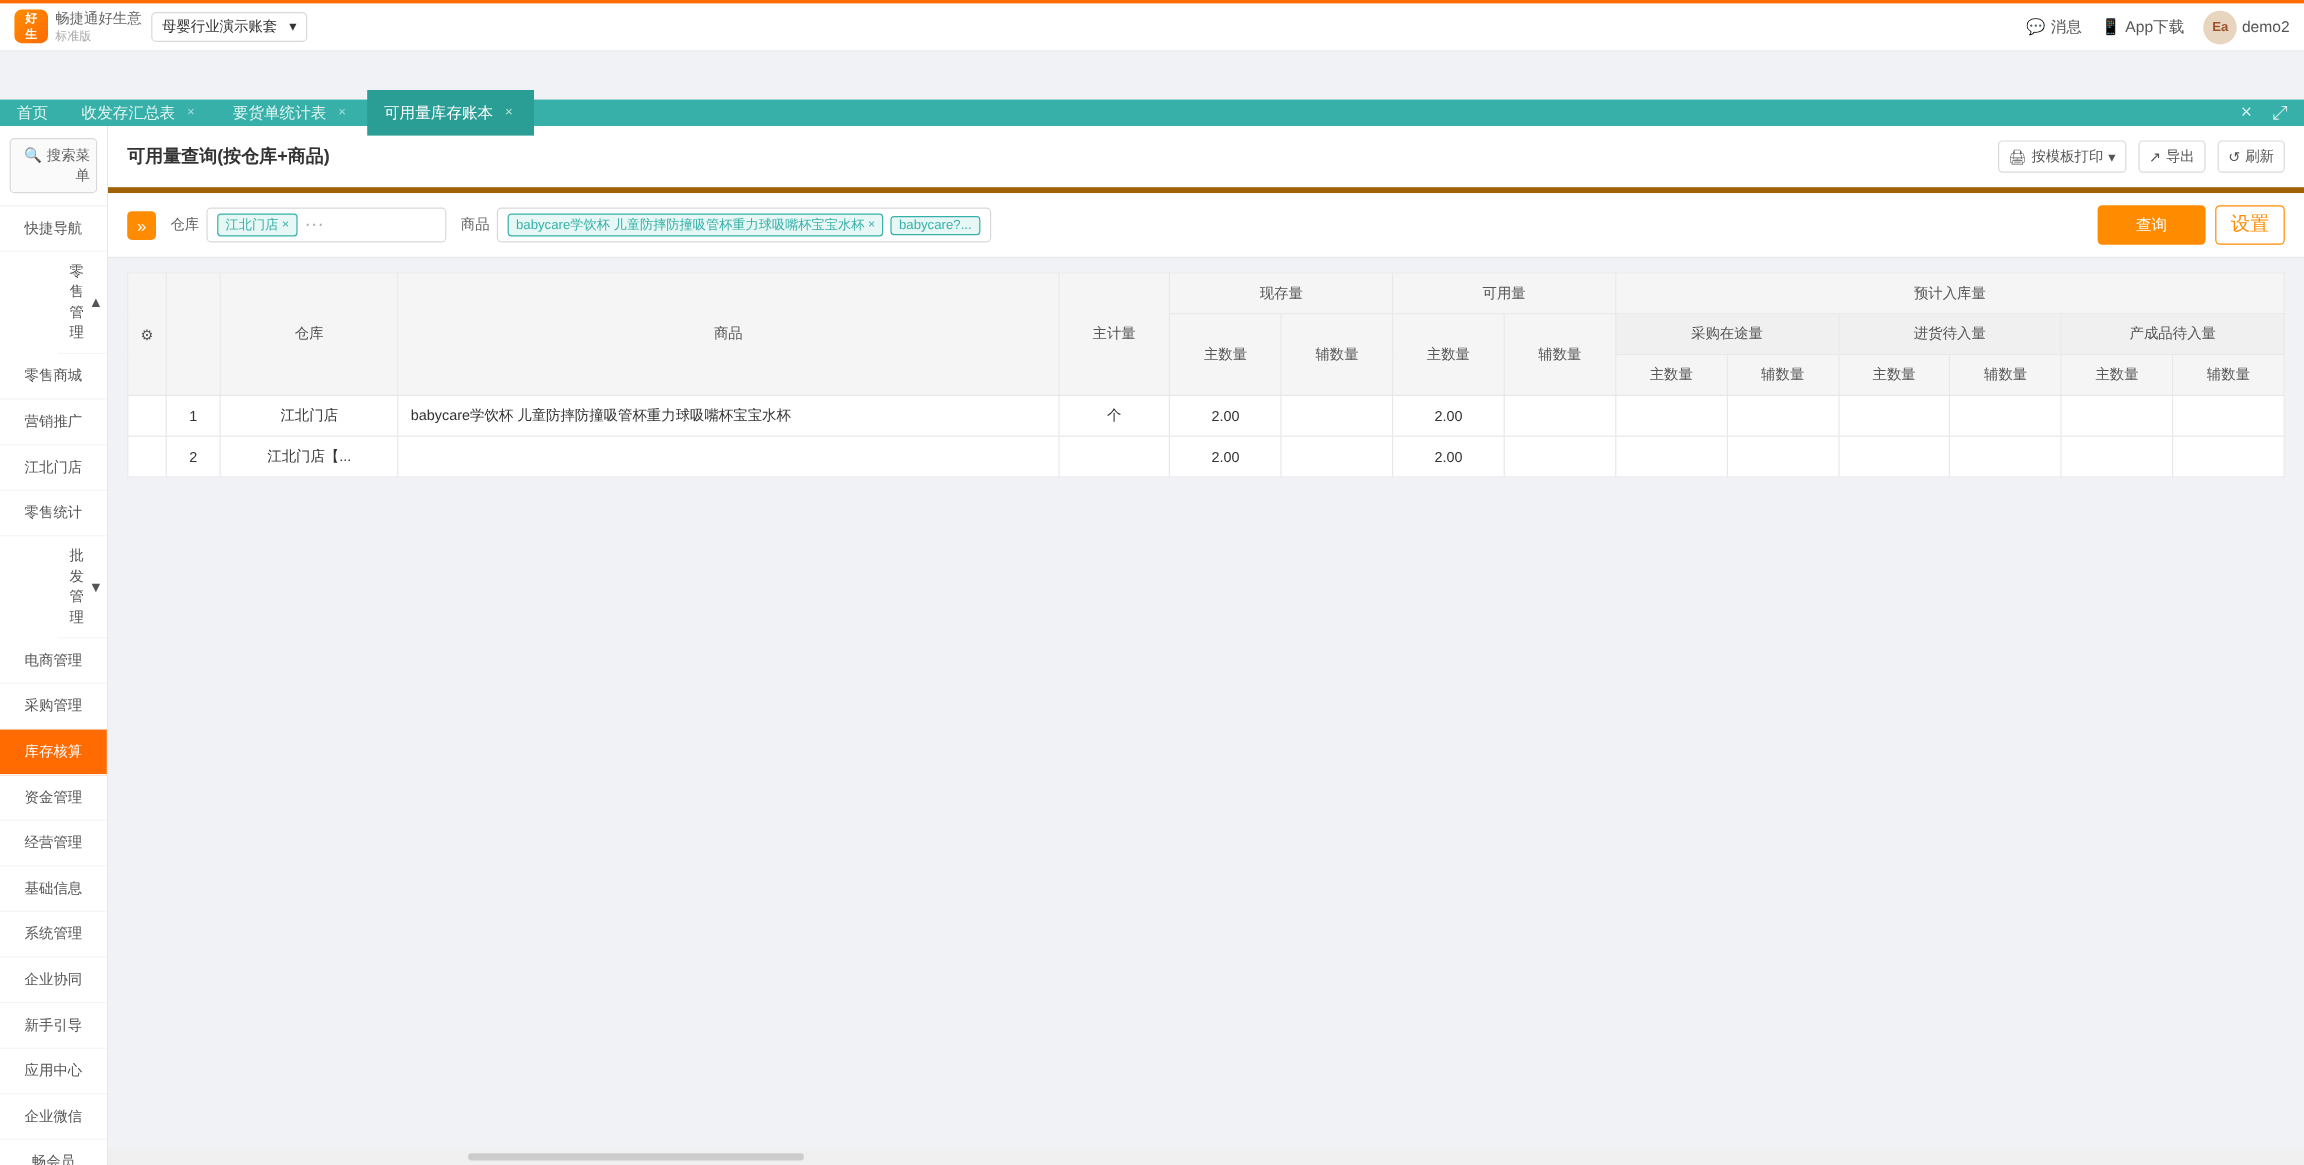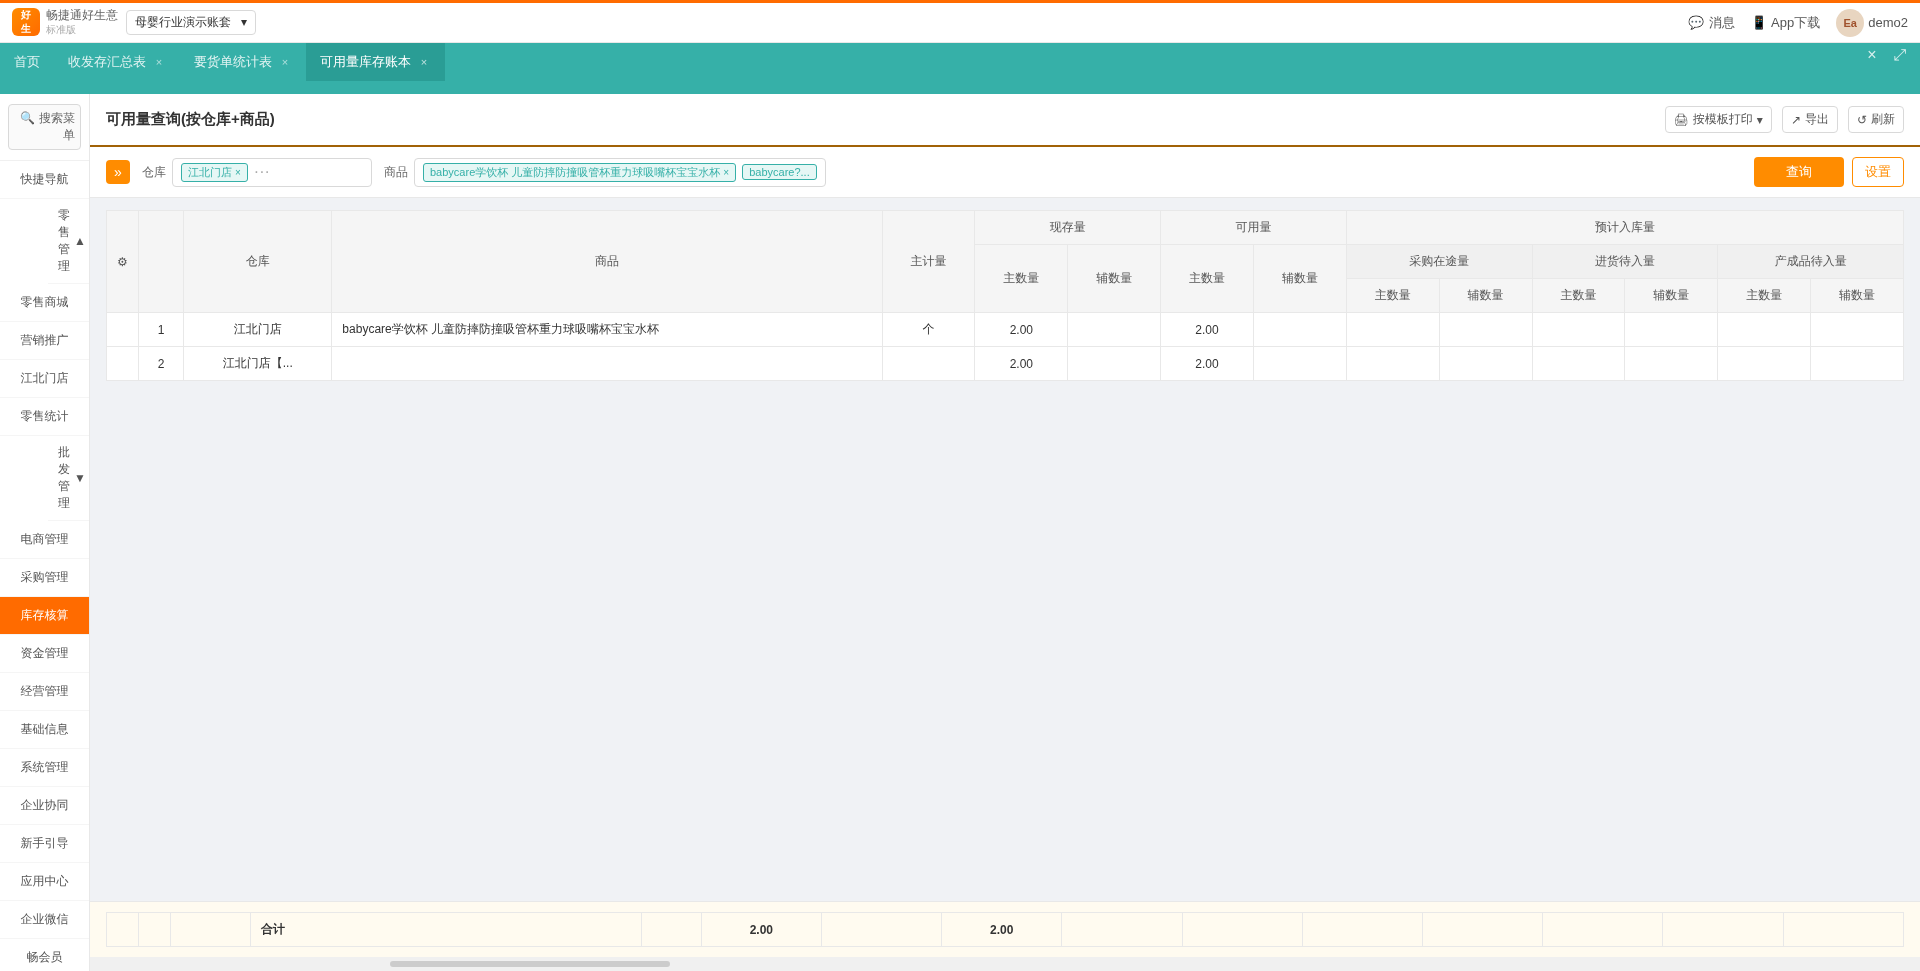--- a/index.html
+++ b/index.html
@@ -49,26 +49,27 @@
     }
     .avatar-circle {
       width: 28px; height: 28px; border-radius: 50%;
       background: #e8d5c0; display: flex; align-items: center; justify-content: center;
       overflow: hidden;
     }
 
     
     .tab-nav {
       background: #36b0a8;
-      height: 51px;
-      display: flex;
-      align-items: flex-start;
+      height: 22px;
+      display: flex;
+      align-items: center;
       padding: 0 0 0 0;
       flex-shrink: 0;
       position: relative;
+      margin-top: 40px;
     }
     .tab-item {
       height: 38px;
       display: flex; align-items: center;
       padding: 0 14px;
       cursor: pointer;
       font-size: 13px;
       color: rgba(255,255,255,0.85);
       gap: 6px;
       position: relative;
@@ -145,21 +146,21 @@
       background: #f0f2f5;
     }
 
     
     .page-header {
       background: #fff;
       padding: 12px 16px 0;
       display: flex;
       align-items: center;
       justify-content: space-between;
-      border-bottom: 2px solid #a16207;
+      border-bottom: 5px solid #a16207;
       flex-shrink: 0;
     }
     .page-title { font-size: 15px; font-weight: bold; color: #333; padding-bottom: 12px; }
     .page-header-actions {
       display: flex; align-items: center; gap: 10px; padding-bottom: 12px;
     }
     .action-btn {
       display: flex; align-items: center; gap: 4px;
       font-size: 12px; color: #555; cursor: pointer;
       padding: 4px 8px; border: 1px solid #d9d9d9; border-radius: 4px;
@@ -203,21 +204,21 @@
     .filter-actions {
       margin-left: auto;
       display: flex; gap: 8px;
     }
     .btn-query {
       background: #ff8c00; color: #fff; border: none;
       padding: 5px 32px; border-radius: 4px; cursor: pointer; font-size: 13px;
     }
     .btn-settings {
       background: #fff; color: #ff8c00; border: 1px solid #ff8c00;
-      padding: 5px 12px; border-radius: 4px; cursor: pointer; font-size: 13px;
+      padding: 5px 12px; border-radius: 4px; cursor: pointer; font-size: 16px;
     }
 
     
     .table-container {
       flex: 1;
       overflow: auto;
       padding: 12px 16px;
     }
     .data-table {
       width: 100%;
@@ -499,42 +500,19 @@
     <td></td>
     <td></td>
     <td></td>
     <td></td>
     <td></td>
   </tr>
           </tbody>
       </table>
     </div>
 
-    <div style="background:#fffbf0; padding:10px 16px; border-top:1px solid #e8e8e8; display:flex; align-items:center; flex-shrink:0;">
-      <table class="data-table" style="background:#fffbf0;">
-        <tbody>
-          <tr>
-            <td style="width:32px;"></td>
-            <td style="width:32px;"></td>
-            <td style="width:80px;"></td>
-            <td style="min-width:260px; text-align:left; font-weight:bold;">合计</td>
-            <td style="width:60px;"></td>
-            <td style="min-width:80px; font-weight:bold;">2.00</td>
-            <td style="min-width:80px;"></td>
-            <td style="min-width:80px; font-weight:bold;">2.00</td>
-            <td style="min-width:80px;"></td>
-            <td style="min-width:80px;"></td>
-            <td style="min-width:80px;"></td>
-            <td style="min-width:80px;"></td>
-            <td style="min-width:80px;"></td>
-            <td style="min-width:80px;"></td>
-            <td style="min-width:80px;"></td>
-          </tr>
-        </tbody>
-      </table>
-    </div>
 
     <div style="height:14px; background:#f0f0f0; display:flex; align-items:center; padding:4px 140px; flex-shrink:0;">
       <div style="width:280px; height:6px; background:#ccc; border-radius:3px; margin-left:160px;"></div>
     </div>
 
   </div>
 </div>
 
 </body></html>

